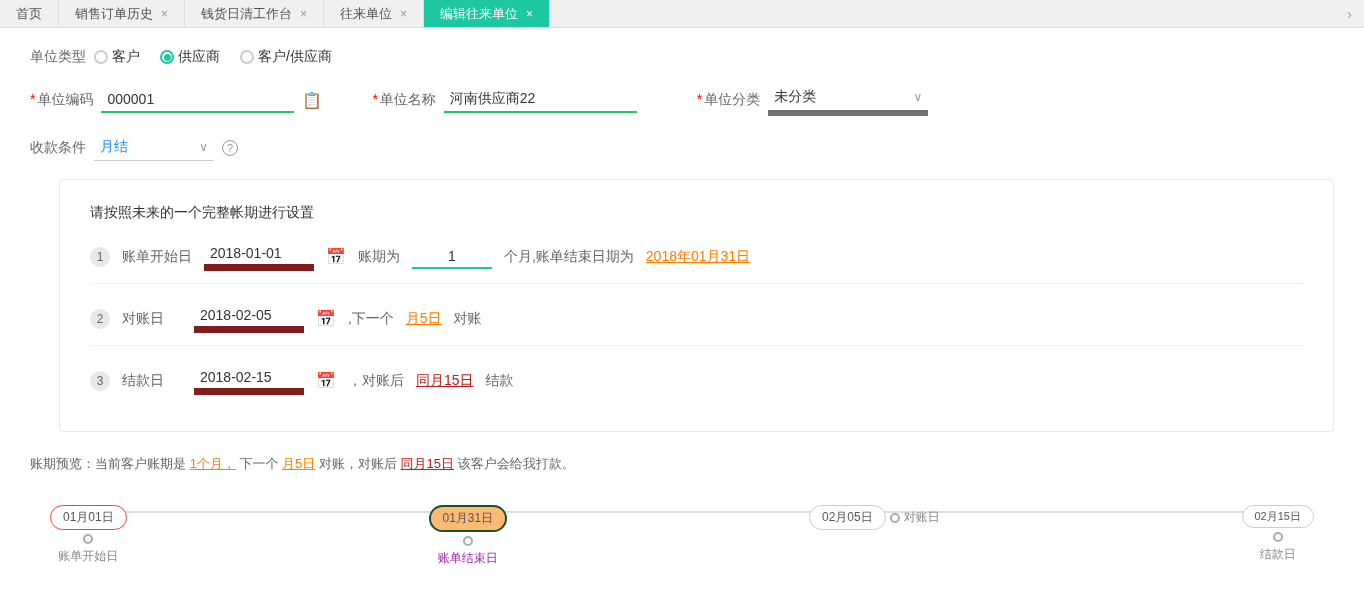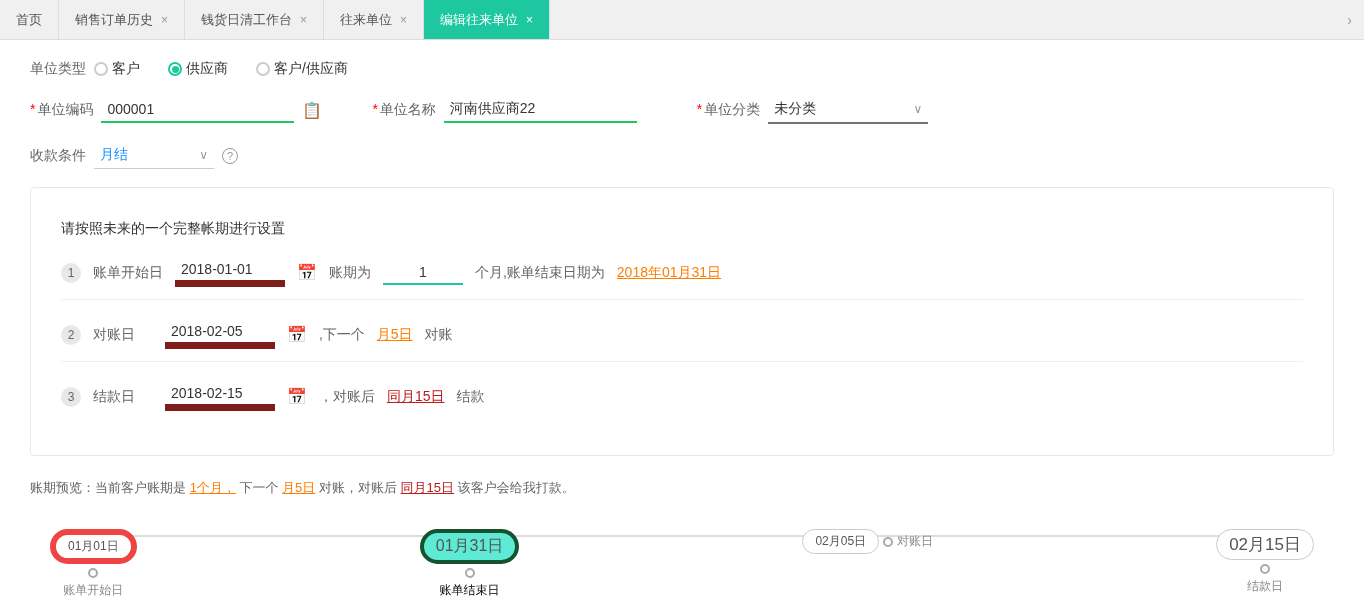--- a/index.html
+++ b/index.html
@@ -3,21 +3,21 @@
   <meta charset="utf-8">
   <style>
     * { box-sizing: border-box; margin: 0; padding: 0; }
     body { font-family: 'Microsoft YaHei', Arial, sans-serif; font-size: 14px; color: #333; background: #f5f5f5; }
 
     
     .tab-bar {
       display: flex; align-items: stretch;
       background: #f0f0f0;
       border-bottom: 1px solid #ddd;
-      height: 40px;
+      height: 28px;
     }
     .tab {
       display: flex; align-items: center;
       padding: 0 16px;
       cursor: pointer;
       border-right: 1px solid #ddd;
       font-size: 13px;
       color: #555;
       background: #f0f0f0;
       white-space: nowrap;
@@ -68,21 +68,21 @@
       outline: none;
       min-width: 120px;
       color: #333;
     }
     .input-wide { min-width: 180px; }
 
     
     .radio-group {
       display: flex;
       align-items: center;
-      gap: 28px;
+      gap: 20px;
     }
     .radio-item {
       display: flex; align-items: center; gap: 4px; cursor: pointer;
     }
     .radio-circle {
       width: 14px; height: 14px;
       border-radius: 50%;
       border: 2px solid #ccc;
       display: flex; align-items: center; justify-content: center;
       background: #fff;
@@ -105,21 +105,21 @@
       cursor: pointer;
       min-width: 120px;
       gap: 6px;
     }
     .select-value { color: #1890ff; flex: 1; }
     .select-arrow { color: #999; font-size: 12px; }
 
     
     .unit-class-select {
       display: flex; align-items: center;
-      border-bottom: 2px solid #737373;
+      border-bottom: 6px solid #737373;
       padding: 4px 6px;
       cursor: pointer;
       min-width: 160px;
       gap: 6px;
     }
     .unit-class-value { color: #333; flex: 1; }
 
     
     .cal-icon {
       color: #1dc8a0; cursor: pointer; font-size: 16px;
@@ -132,22 +132,23 @@
       border: 1px solid #999;
       color: #999;
       display: inline-flex; align-items: center; justify-content: center;
       font-size: 11px; cursor: pointer;
     }
 
     
     .period-box {
       border: 1px solid #e8e8e8;
       border-radius: 4px;
-      padding: 32px 30px;
+      padding: 24px 30px;
       margin-top: 4px;
+      margin-left: 29px;
     }
     .period-title {
       font-size: 14px;
       color: #333;
       margin-bottom: 20px;
     }
     .period-row {
       display: flex;
       align-items: center;
       gap: 12px;
@@ -351,39 +352,39 @@
     <span>对账，对账后</span>
     <span class="highlight-teal">同月15日</span>
     <span>该客户会给我打款。</span>
   </div>
 
   <div class="timeline-container">
     <div class="timeline-line"></div>
     <div style="display:flex; justify-content:space-between; align-items:flex-start; position:relative; padding: 0 20px;">
 
       <div style="display:flex; flex-direction:column; align-items:center; gap:4px;">
-        <div style="background:#fff; border:6px solid #ef4444; border-radius:20px; padding:3px 12px; font-size:12px; color:#555; white-space:nowrap;text-align:right;">01月01日</div>
+        <div style="background:#fff; border:1px solid #ef4444; border-radius:20px; padding:3px 12px; font-size:12px; color:#555; white-space:nowrap;text-align:right;">01月01日</div>
         <div style="width:10px; height:10px; border-radius:50%; border:2px solid #aaa; background:#fff;"></div>
         <div style="font-size:12px; color:#888; white-space:nowrap;">账单开始日</div>
       </div>
 
       <div style="display:flex; flex-direction:column; align-items:center; gap:4px;">
-        <div style="background:#5eead4; border:4px solid #14532d; border-radius:20px; padding:3px 12px; font-size:16px; color:#555; white-space:nowrap;">01月31日</div>
+        <div style="background:#fdba74; border:2px solid #14532d; border-radius:20px; padding:3px 12px; font-size:12px; color:#555; white-space:nowrap;">01月31日</div>
         <div style="width:10px; height:10px; border-radius:50%; border:2px solid #aaa; background:#fff;"></div>
-        <div style="font-size:12px; color:#000000; white-space:nowrap;">账单结束日</div>
+        <div style="font-size:12px; color:#a21caf; white-space:nowrap;">账单结束日</div>
       </div>
 
       <div style="display:flex; flex-direction:row; align-items:center; gap:4px;">
         <div style="background:#fff; border:1px solid #ccc; border-radius:20px; padding:3px 12px; font-size:12px; color:#555; white-space:nowrap;">02月05日</div>
         <div style="width:10px; height:10px; border-radius:50%; border:2px solid #aaa; background:#fff;"></div>
         <div style="font-size:12px; color:#888; white-space:nowrap;">对账日</div>
       </div>
 
       <div style="display:flex; flex-direction:column; align-items:center; gap:4px;">
-        <div style="background:#fff; border:1px solid #ccc; border-radius:20px; padding:3px 12px; font-size:17px; color:#555; white-space:nowrap;">02月15日</div>
+        <div style="background:#fff; border:1px solid #ccc; border-radius:20px; padding:3px 12px; font-size:11px; color:#555; white-space:nowrap;">02月15日</div>
         <div style="width:10px; height:10px; border-radius:50%; border:2px solid #aaa; background:#fff;"></div>
         <div style="font-size:12px; color:#888; white-space:nowrap;">结款日</div>
       </div>
 
     </div>
   </div>
 
 </div>
 
 </body></html>

